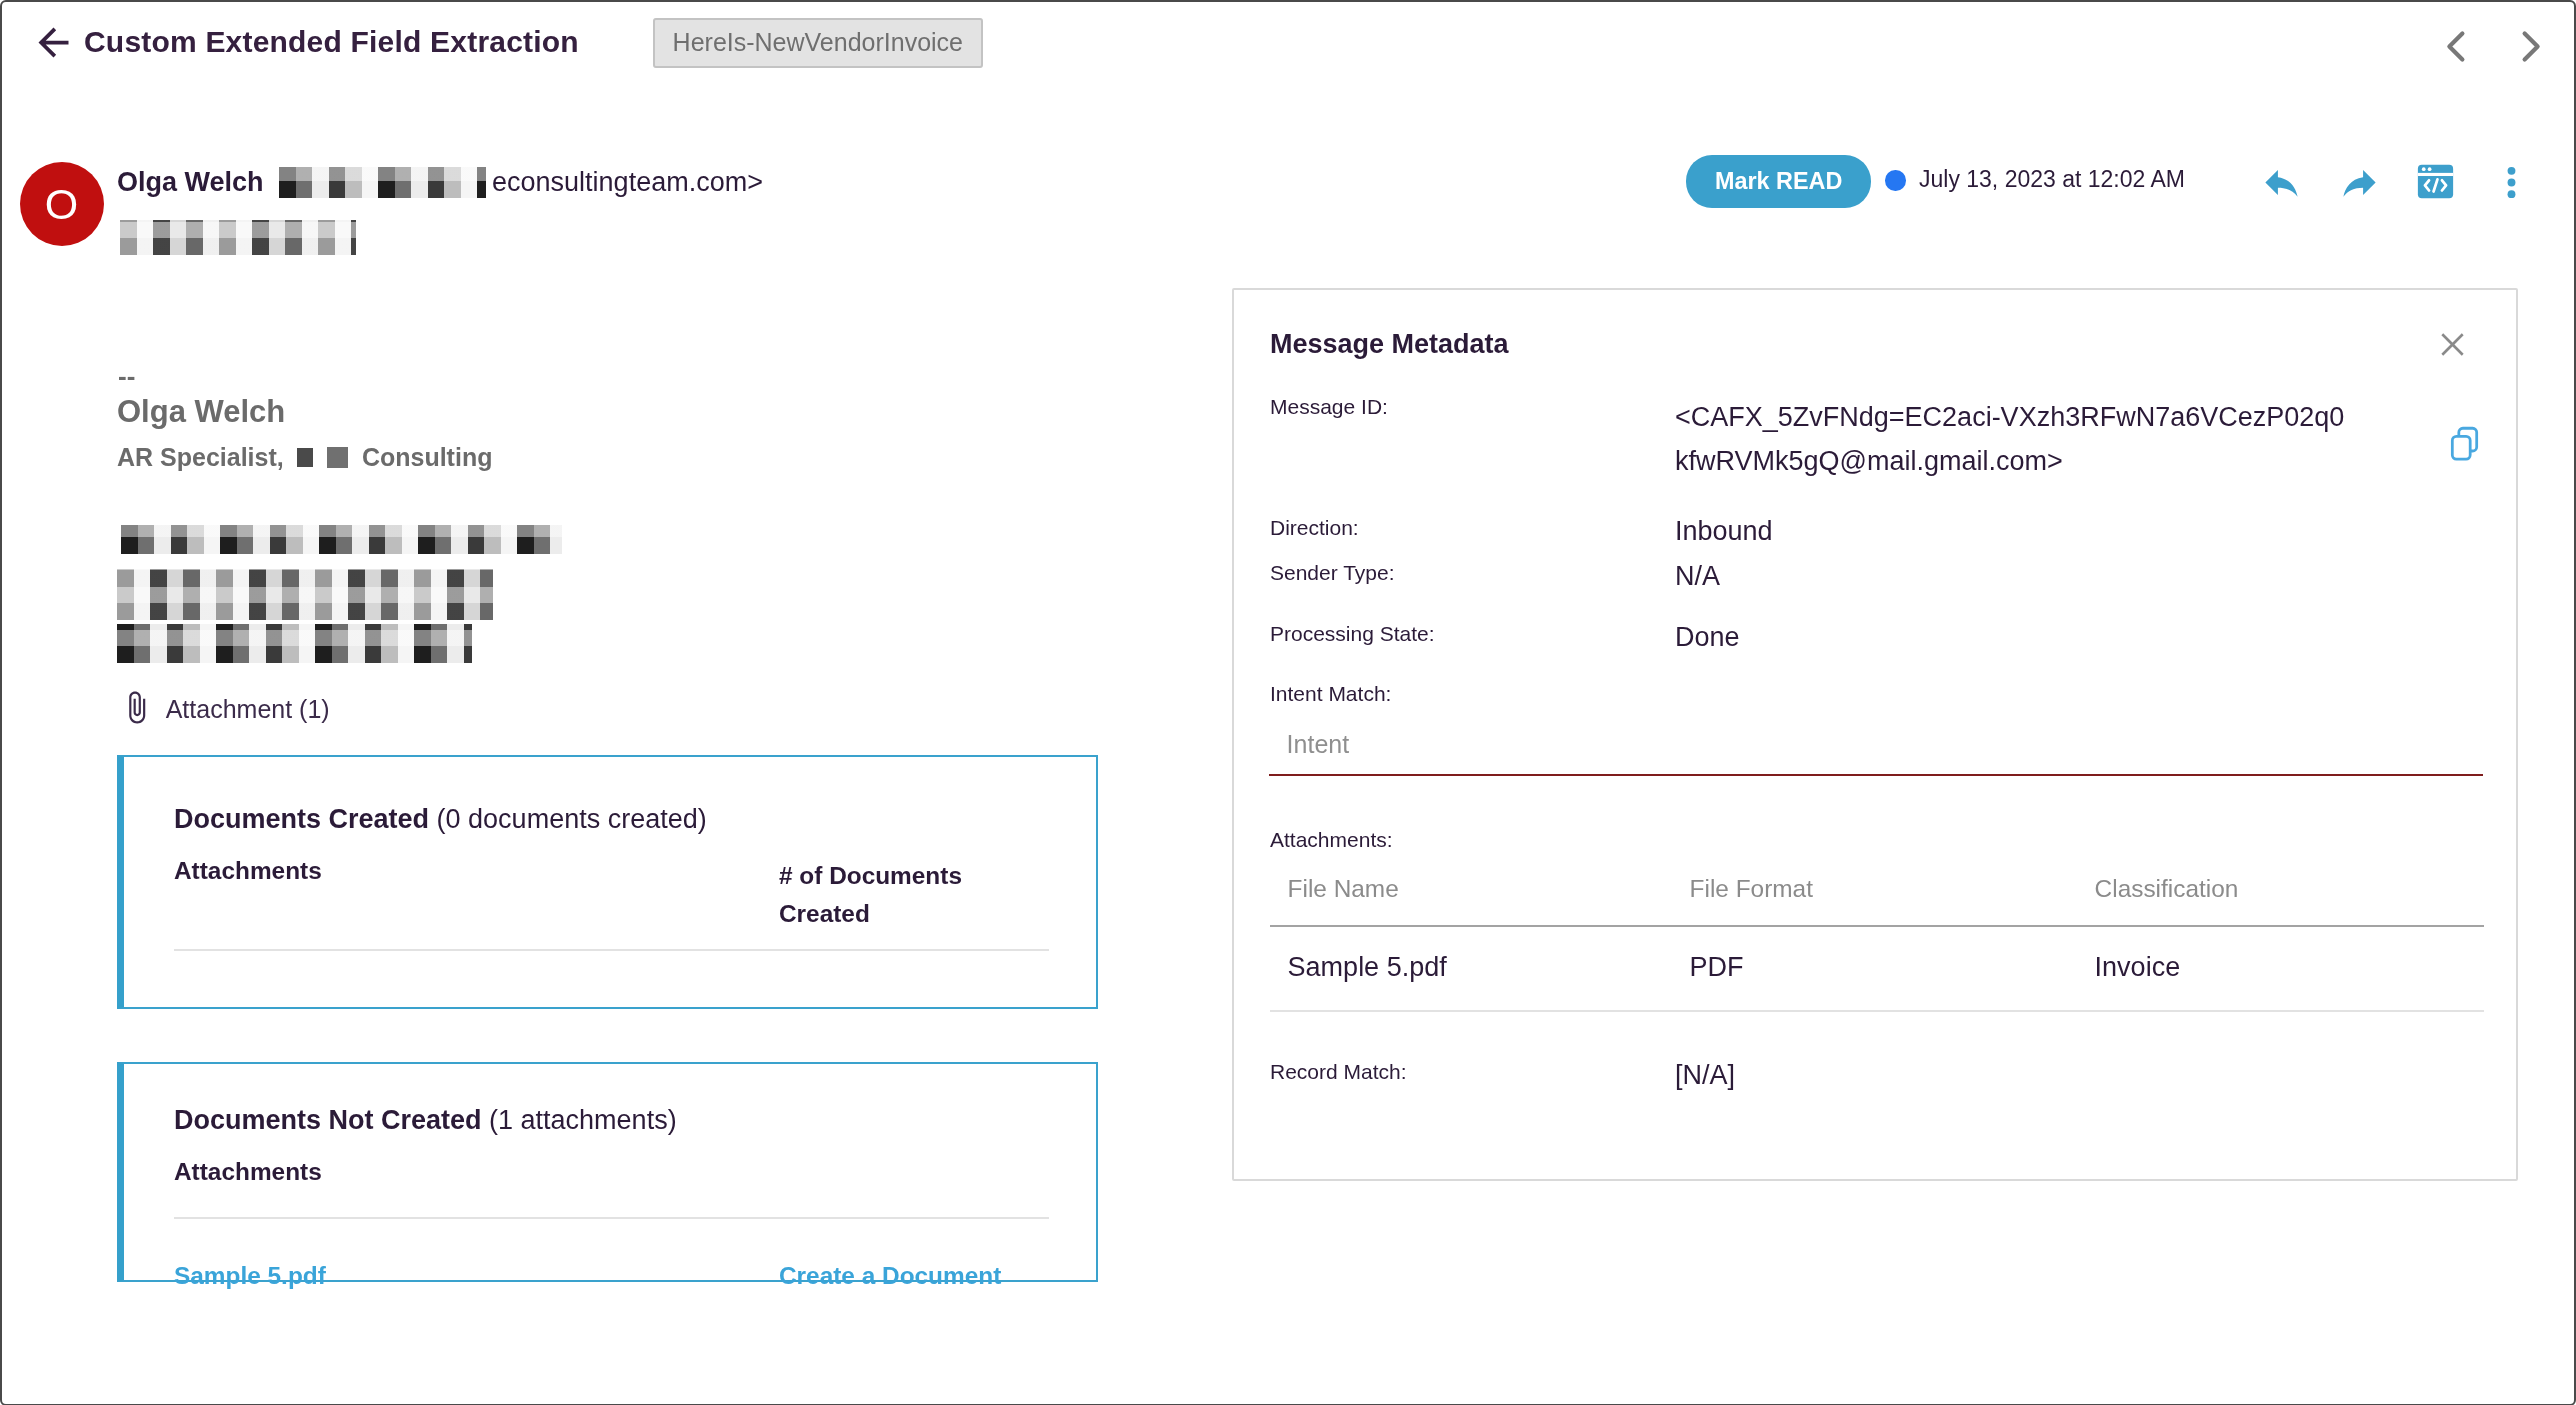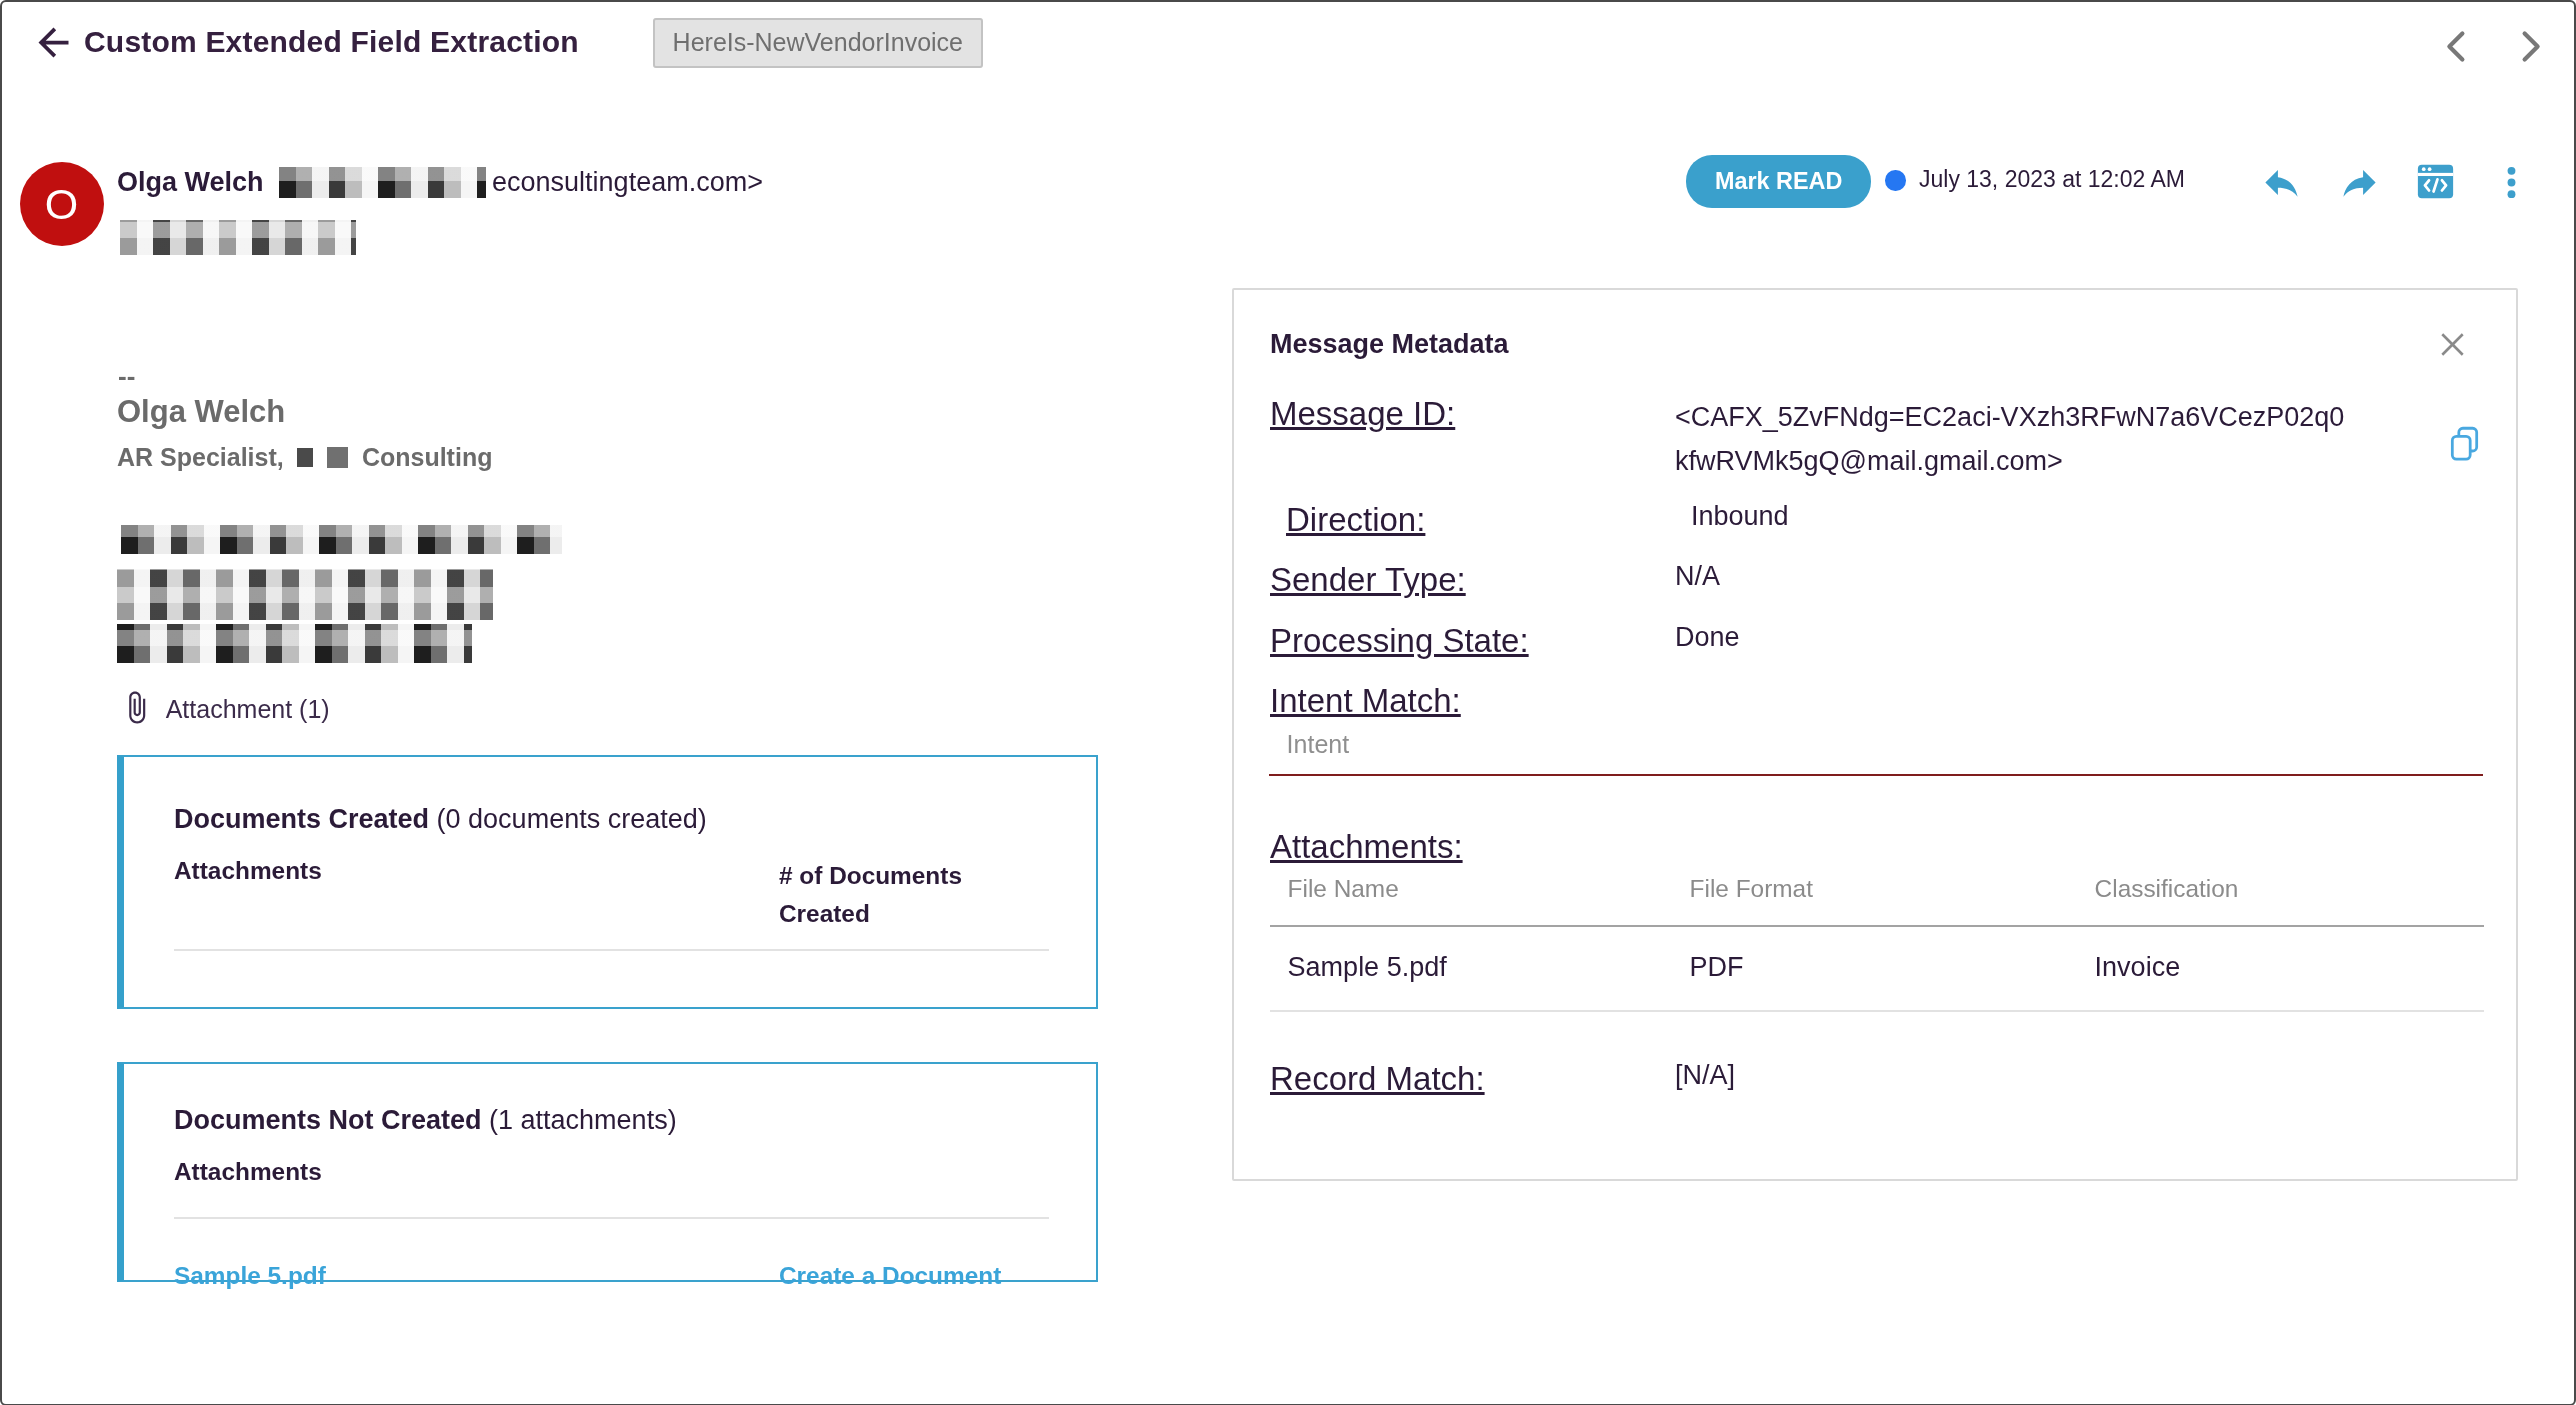--- a/index.html
+++ b/index.html
@@ -97,26 +97,26 @@
   .doc-link { font-size:24.4px; font-weight:bold; color:#3AA4D9; text-decoration:none; cursor:pointer; }
   .link-action { position:absolute; left:605px; top:0; }
 
   
   .meta-panel {
     position:absolute; left:1230px; top:286px; width:1286px; height:893px;
     background:#fff; border:2px solid #D9D9D9; border-radius:2px;
   }
   .meta-title { position:absolute; left:36px; top:39px; font-size:27px; font-weight:bold; color:#2B1B38; }
   .meta-close { position:absolute; left:1201px; top:37px; width:35px; height:35px; cursor:pointer; }
-  .meta-label { position:absolute; left:36px; font-size:33px; color:#2B1B38;text-decoration:underline; }
+  .meta-label { position:absolute; left:36px; font-size:21px; color:#2B1B38; }
   .meta-value { position:absolute; left:441px; font-size:27px; color:#2B1B38; }
   .y-msgid { top:105px; }
   .msgid-value { width:780px; word-break:break-all; line-height:1.64; }
   .copy-icon { position:absolute; left:1211px; top:133px; width:39px; height:43px; cursor:pointer; }
-  .y-direction { top:211px;margin-left:16px; } .y-sender { top:271px; } .y-processing { top:332px; } .y-intent { top:392px; }
+  .y-direction { top:226px; } .y-sender { top:271px; } .y-processing { top:332px; } .y-intent { top:392px; }
   .intent-input {
     position:absolute; left:35px; top:431px; width:1214px; height:55px;
     border:none; border-bottom:2px solid #7f1d1d; outline:none;
     font-size:25px; color:#2B1B38; padding:0 0 5.9px 17.6px;
     font-family:"Liberation Sans", sans-serif;
   }
   .intent-input::placeholder { color:#8F8F8F; }
   .y-attach-label { top:538px; }
   .meta-table { position:absolute; left:36px; top:585px; width:1214px; }
   .mt-head, .mt-row { display:grid; grid-template-columns:402px 405px 1fr; padding-left:17.6px; }

